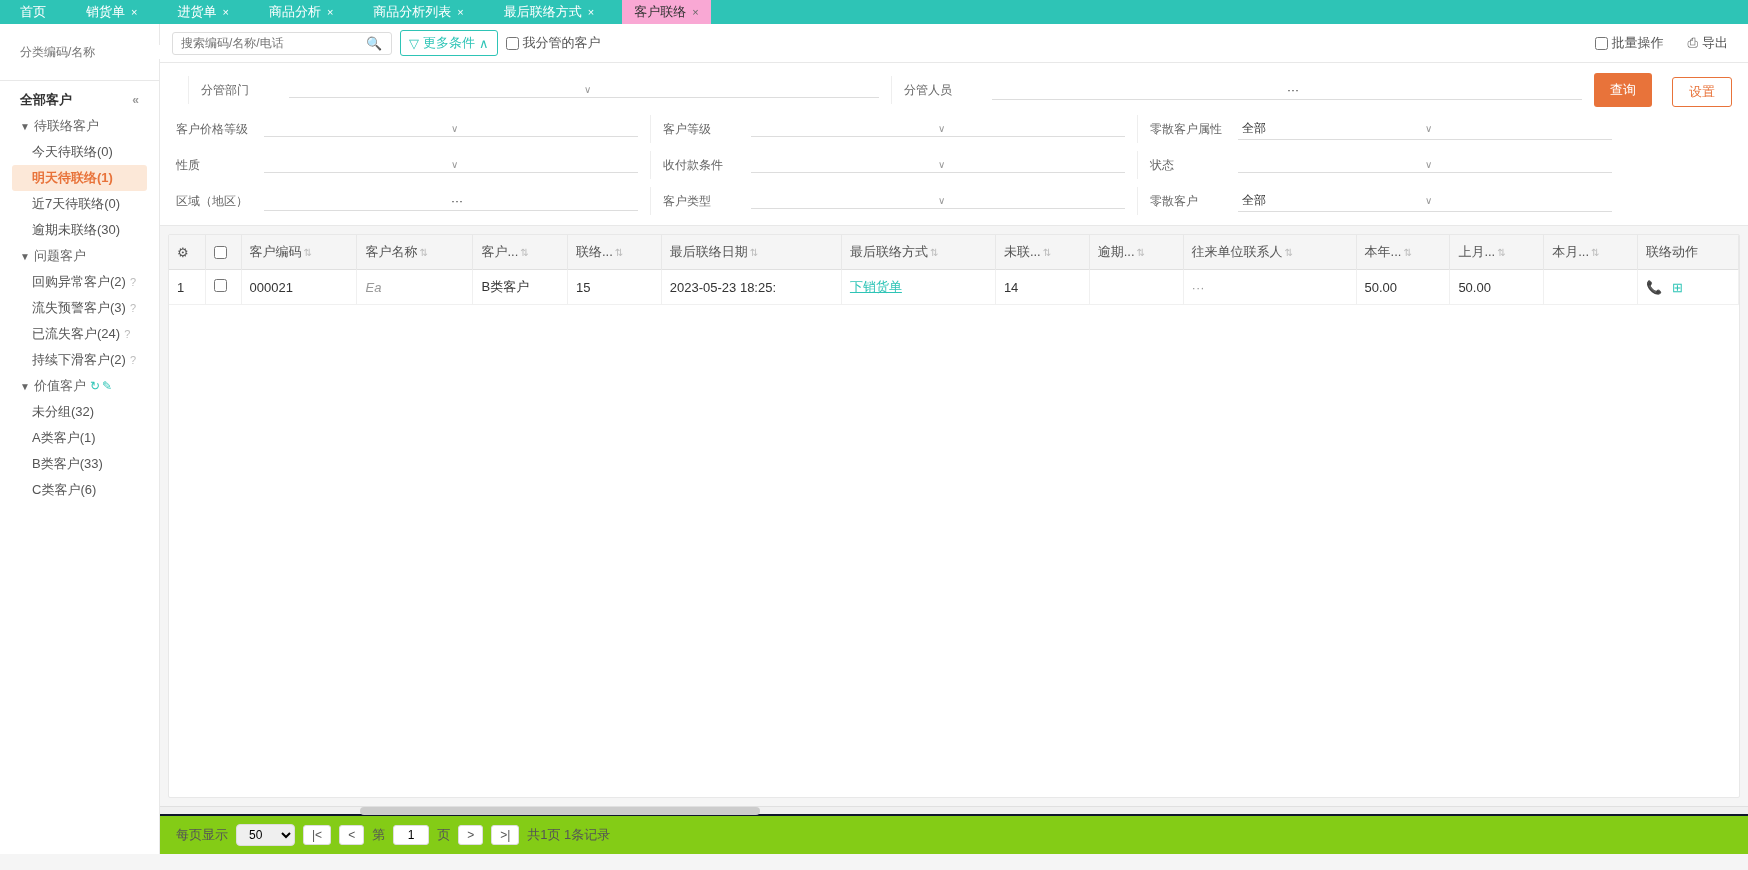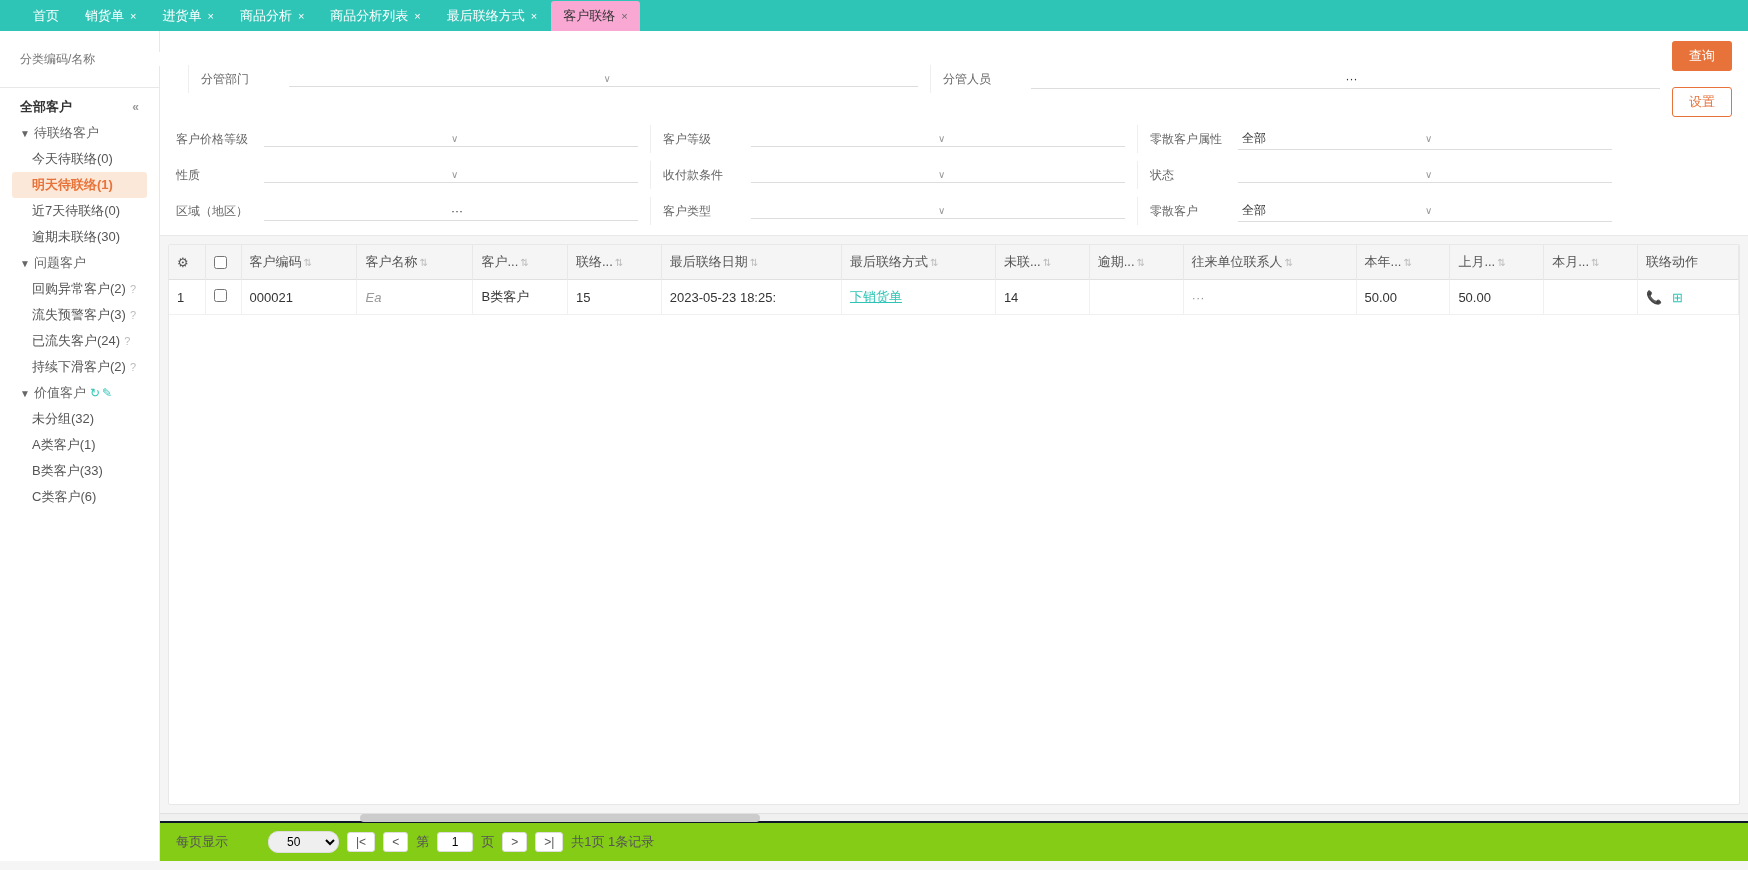--- a/index.html
+++ b/index.html
@@ -1,25 +1,25 @@
 <!DOCTYPE html>
 <html><head>
   <meta charset="utf-8">
   <style>
     * { box-sizing: border-box; margin: 0; padding: 0; font-family: 'Microsoft YaHei', Arial, sans-serif; font-size: 13px; }
     body { background: #f5f5f5; overflow: hidden; }
 
     
     .top-nav {
       background: #2ec4b6;
-      height: 31px;
-      display: flex;
-      align-items: center;
-      padding: 0 21px;
-      gap: 2px;
+      height: 24px;
+      display: flex;
+      align-items: center;
+      padding: 0 8px;
+      gap: 16px;
     }
     .nav-item {
       color: #fff;
       padding: 6px 12px;
       cursor: pointer;
       border-radius: 3px 3px 0 0;
       font-size: 13px;
       white-space: nowrap;
       display: flex;
       align-items: center;
@@ -223,22 +223,22 @@
       border: 1px solid #e8733a;
       padding: 5px 16px;
       border-radius: 3px;
       cursor: pointer;
       font-size: 13px;
       white-space: nowrap;
       margin-top: 4px;
     }
     .action-btns {
       display: flex;
-      flex-direction: column;
-      gap: 12px;
+      flex-direction: row;
+      gap: 20px;
       margin-left: 12px;
     }
     .filter-ellipsis { color: #999; font-size: 12px; cursor: pointer; }
 
     
     .table-wrap {
       flex: 1;
       background: #fff;
       overflow: auto;
       margin: 8px;
@@ -286,25 +286,24 @@
       border-top: 2px solid #0f172a;
       padding: 8px 16px;
       display: flex;
       align-items: center;
       gap: 8px;
       font-size: 12px;
       color: #555;
     }
     .page-size-select {
       border: 1px solid #ddd;
-      border-radius: 10px;
-      padding: 2px 14px;
-      font-size: 12px;
-      cursor: pointer;
-      margin-left: 32px;
+      border-radius: 4px;
+      padding: 2px 8px;
+      font-size: 12px;
+      cursor: pointer;
     }
     .page-btn {
       border: 1px solid #ddd;
       background: #fff;
       padding: 2px 8px;
       border-radius: 3px;
       cursor: pointer;
       font-size: 12px;
       color: #555;
     }
@@ -431,20 +430,45 @@
         <span>B类客户(33)</span>
       </div>
       <div class="sidebar-item">
         <span>C类客户(6)</span>
       </div>
     </div>
   </div>
 
   <div class="content-area">
 
+    <div class="filter-bar">
+      <div class="filter-search-box">
+        <input type="text" style="color: rgb(153, 153, 153);" placeholder="搜索编码/名称/电话">
+        <span style="color:#2ec4b6;cursor:pointer;">🔍</span>
+      </div>
+      <div class="filter-btn">
+        <span style="color:#2ec4b6;">▽</span>
+        <span>更多条件</span>
+        <span>∧</span>
+      </div>
+      <label class="filter-checkbox">
+        <input type="checkbox" style="">
+        <span>我分管的客户</span>
+      </label>
+      <div class="filter-right">
+        <label class="bulk-btn">
+          <input type="checkbox" style="">
+          <span>批量操作</span>
+        </label>
+        <div class="export-btn">
+          <span>⎙</span>
+          <span>导出</span>
+        </div>
+      </div>
+    </div>
 
     <div class="adv-filter">
 
       <div class="adv-filter-row">
         <div class="filter-divider"></div>
         <div class="filter-field">
           <span class="filter-field-label">分管部门</span>
           <div class="filter-select-wrap">
             <span></span>
             <span class="caret">∨</span>

